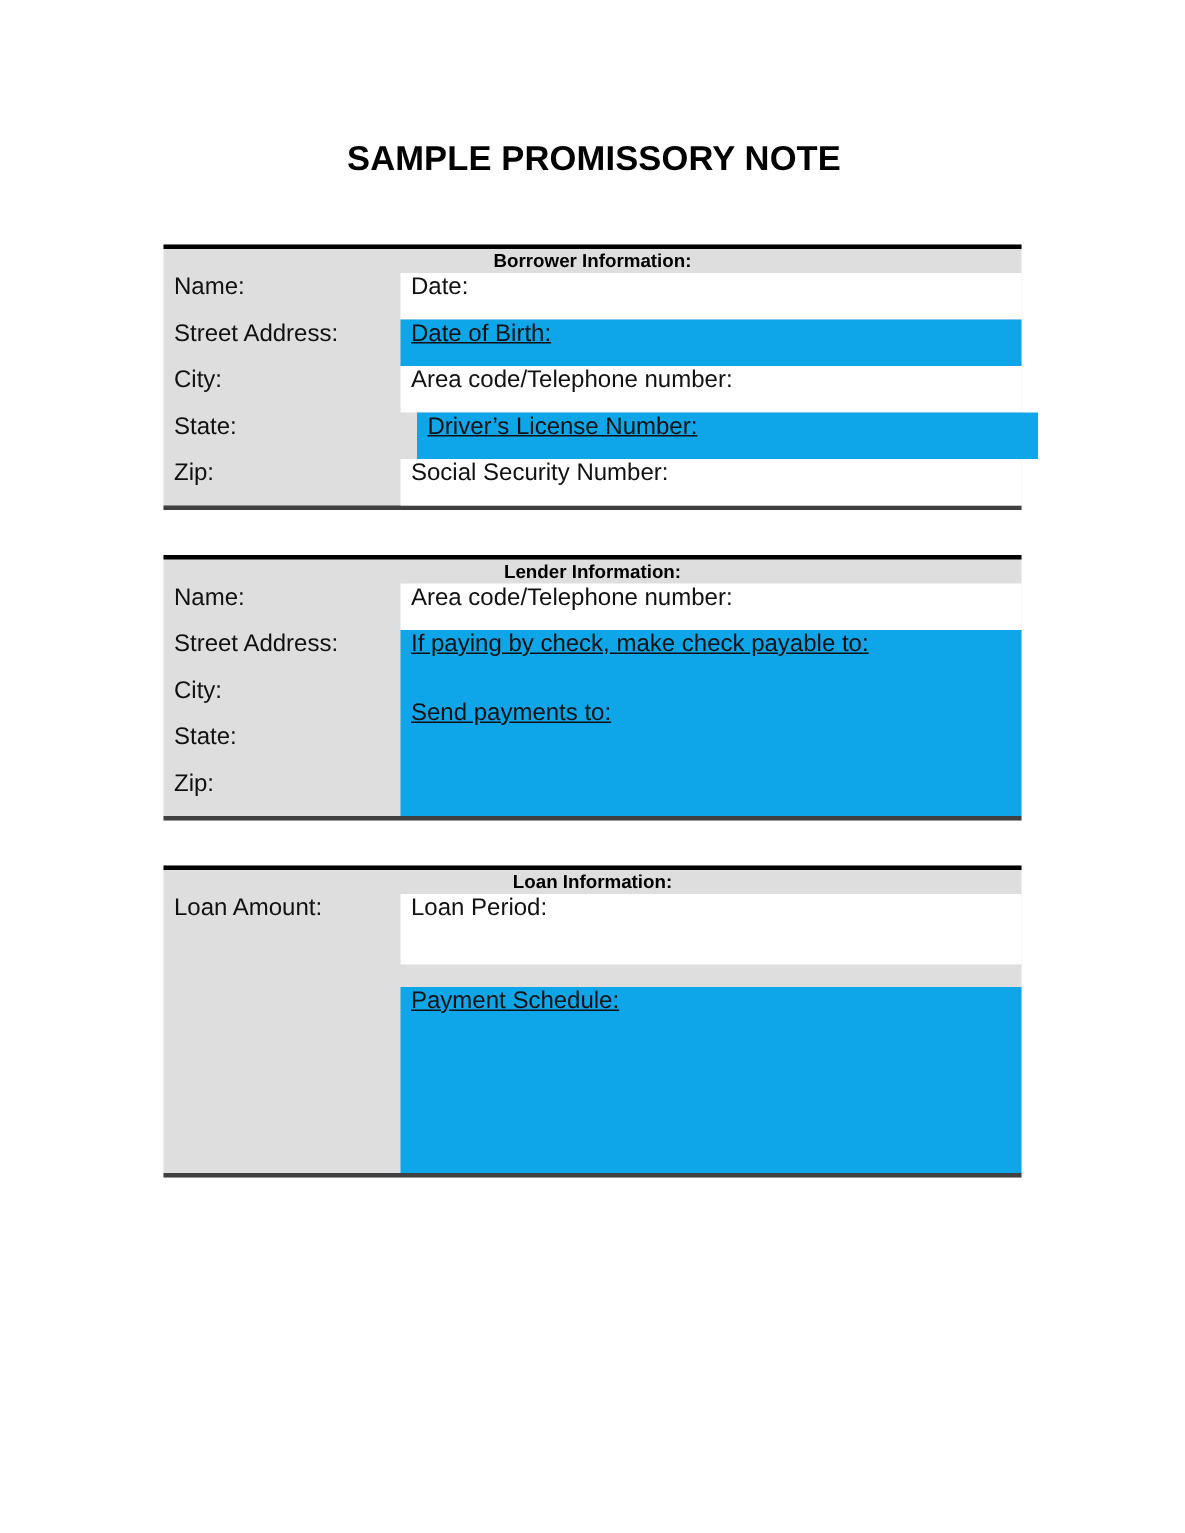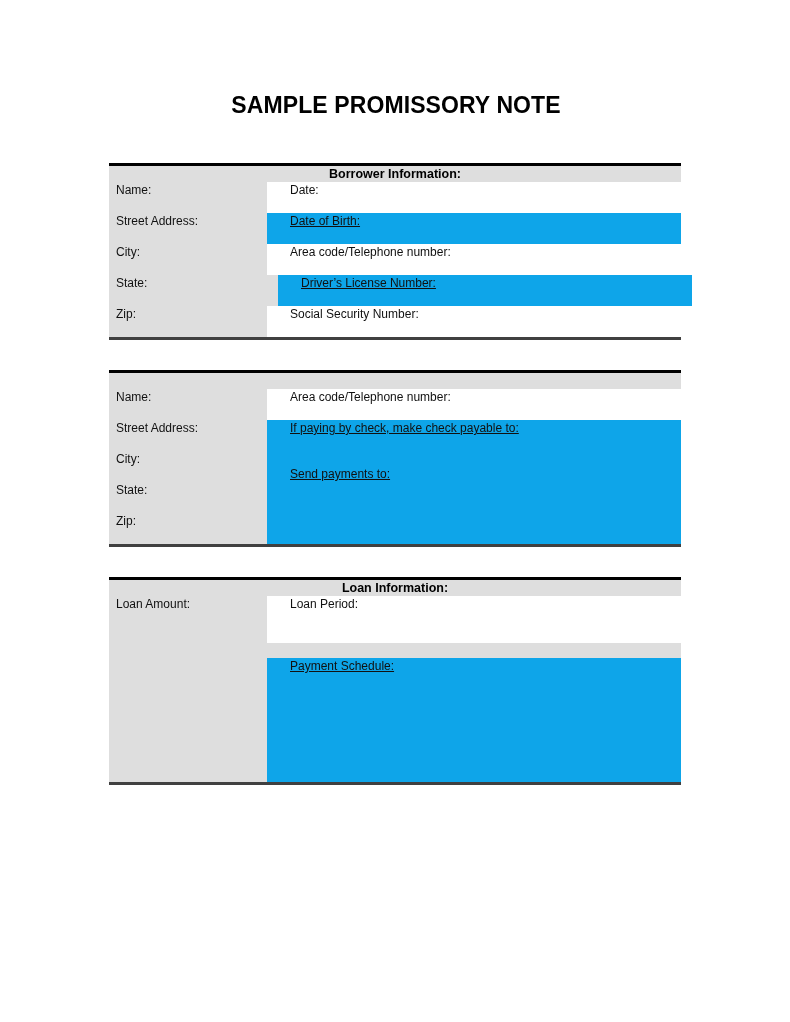--- a/index.html
+++ b/index.html
@@ -4,24 +4,24 @@
 <style>
   html, body { margin: 0; padding: 0; background: #ffffff; }
   body { width: 790px; height: 1022px; position: relative; overflow: hidden;
          font-family: "Liberation Sans", sans-serif; color: #111; }
   .title { position: absolute; left: 0; width: 736px; top: 92px; text-align: center;
            font-weight: bold; font-size: 23px; letter-spacing: 0.1px; color: #000; padding-left: 28px; }
   .section { position: absolute; left: 109px; width: 572px; background: #dedede;
              border-top: 3px solid #000; border-bottom: 3px solid #404040; box-sizing: border-box; }
   .sec-header { position: absolute; left: 0; right: 0; top: 0; height: 16px; line-height: 17px;
                 text-align: center; font-weight: bold; font-size: 12.5px; color: #000; }
-  .cell { position: absolute; box-sizing: border-box; font-size: 12px; color: #111;
+  .cell { position: absolute; box-sizing: border-box; font-size: 16px; color: #111;
           padding-top: 1px; }
   .lcell { left: 7px; width: 150px; }
-  .rcell { left: 158px; width: 414px; padding-left: 23px; }
+  .rcell { left: 158px; width: 414px; padding-left: 7px; }
   .white { background: #ffffff; }
   .gray { background: #0ea5e9; text-decoration: underline; }
 </style>
 </head>
 <body>
 
 <div class="title">SAMPLE PROMISSORY NOTE</div>
 
 <div class="section" style="top:163px; height:177px;">
   <div class="sec-header">Borrower Information:</div>
@@ -33,20 +33,21 @@
   <div class="cell rcell white" style="top:140px; height:31px;"><span>Social Security Number:</span></div>
 
   <div class="cell lcell" style="top:16px; height:31px;"><span>Name:</span></div>
   <div class="cell lcell" style="top:47px; height:31px;"><span>Street Address:</span></div>
   <div class="cell lcell" style="top:78px; height:31px;"><span>City:</span></div>
   <div class="cell lcell" style="top:109px; height:31px;"><span>State:</span></div>
   <div class="cell lcell" style="top:140px; height:31px;"><span>Zip:</span></div>
 </div>
 
 <div class="section" style="top:370px; height:177px;">
+  <div class="sec-header">Lender Information:</div>
 
   <div class="cell rcell white" style="top:16px; height:31px;"><span>Area code/Telephone number:</span></div>
   <div class="cell rcell gray" style="top:47px; height:46px;"><span>If paying by check, make check payable to:</span></div>
   <div class="cell rcell gray" style="top:93px; height:78px;"><span>Send payments to:</span></div>
 
   <div class="cell lcell" style="top:16px; height:31px;"><span>Name:</span></div>
   <div class="cell lcell" style="top:47px; height:31px;"><span>Street Address:</span></div>
   <div class="cell lcell" style="top:78px; height:31px;"><span>City:</span></div>
   <div class="cell lcell" style="top:109px; height:31px;"><span>State:</span></div>
   <div class="cell lcell" style="top:140px; height:31px;"><span>Zip:</span></div>

